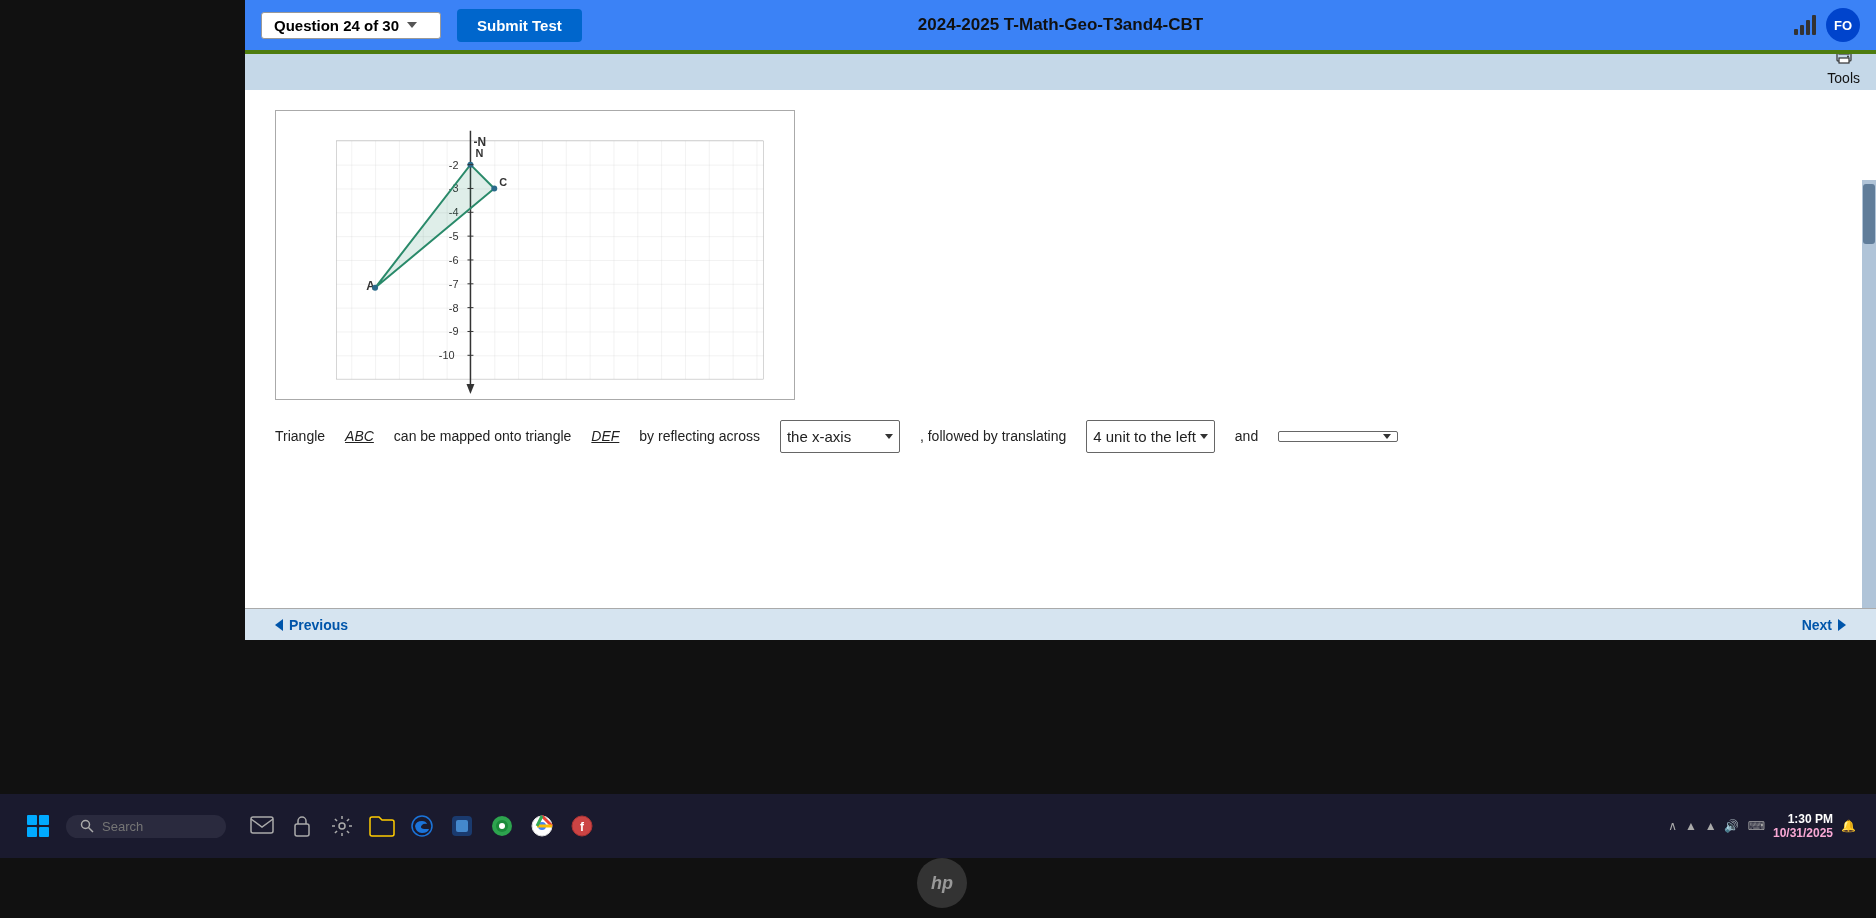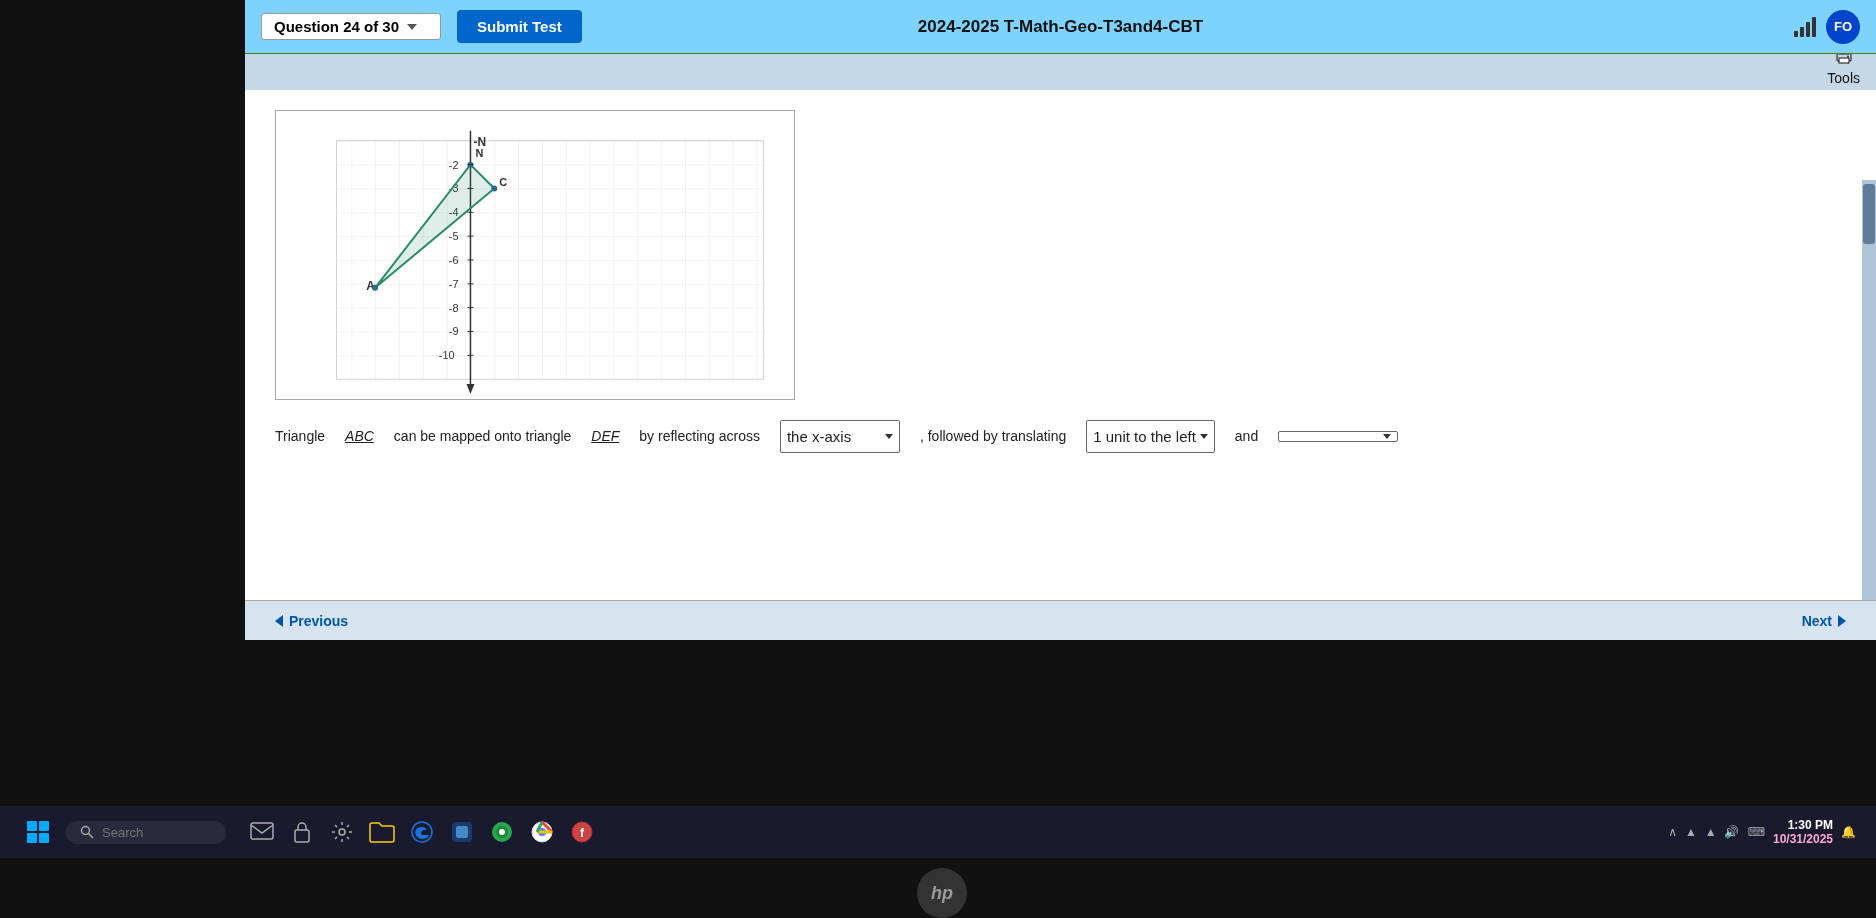--- a/index.html
+++ b/index.html
@@ -34,24 +34,24 @@
       height: 640px;
       background: #e8f0f7;
       display: flex;
       flex-direction: column;
     }
 
     
     .top-bar {
       display: flex;
       align-items: center;
-      background: #7dd3fc;
+      background: #3b82f6;
       padding: 8px 16px;
       height: 54px;
-      border-bottom: 1px solid #4d7c0f;
+      border-bottom: 4px solid #4d7c0f;
       position: relative;
     }
 
     .question-selector {
       display: flex;
       align-items: center;
       border: 1px solid #999;
       background: white;
       padding: 4px 12px;
       border-radius: 3px;
@@ -235,21 +235,21 @@
       border-radius: 3px;
       margin-top: 4px;
     }
 
     
     .nav-footer {
       position: absolute;
       bottom: 278px;
       left: 245px;
       width: 1631px;
-      height: 40px;
+      height: 32px;
       background: #d6e4f0;
       display: flex;
       justify-content: space-between;
       padding: 4px 30px;
       border-top: 1px solid #aaa;
     }
     .nav-btn {
       display: flex;
       align-items: center;
       gap: 6px;
@@ -271,21 +271,21 @@
       border-top: 6px solid transparent;
       border-bottom: 6px solid transparent;
       border-left: 8px solid #0055aa;
     }
 
     
     .taskbar {
       position: absolute;
       bottom: 60px;
       left: 0; right: 0;
-      height: 52px;
+      height: 64px;
       background: #1a1a2e;
       display: flex;
       align-items: center;
       padding: 0 20px;
       gap: 10px;
     }
 
     .start-btn {
       width: 36px; height: 36px;
       display: flex;
@@ -344,21 +344,21 @@
       font-size: 12px;
     }
 
     
     .hp-logo-area {
       position: absolute;
       bottom: 0; left: 8px; right: 0;
       height: 60px;
       background: #111;
       display: flex;
-      align-items: flex-end;
+      align-items: flex-start;
       justify-content: center;
     }
     .hp-logo {
       width: 50px; height: 50px;
       border-radius: 50%;
       background: #333;
       display: flex;
       align-items: center;
       justify-content: center;
       color: #999;
@@ -483,21 +483,21 @@
         <span>by reflecting across</span>
 
         <div class="dropdown-box">
           <span>the x-axis</span>
           <div class="dropdown-arrow"></div>
         </div>
 
         <span>, followed by translating</span>
 
         <div class="dropdown-box">
-          <span>1 unit to the left</span>
+          <span>4 unit to the left</span>
           <div class="dropdown-arrow"></div>
         </div>
 
         <span>and</span>
 
         <div class="dropdown-box">
           <span></span>
           <div class="dropdown-arrow"></div>
         </div>
       </div>

